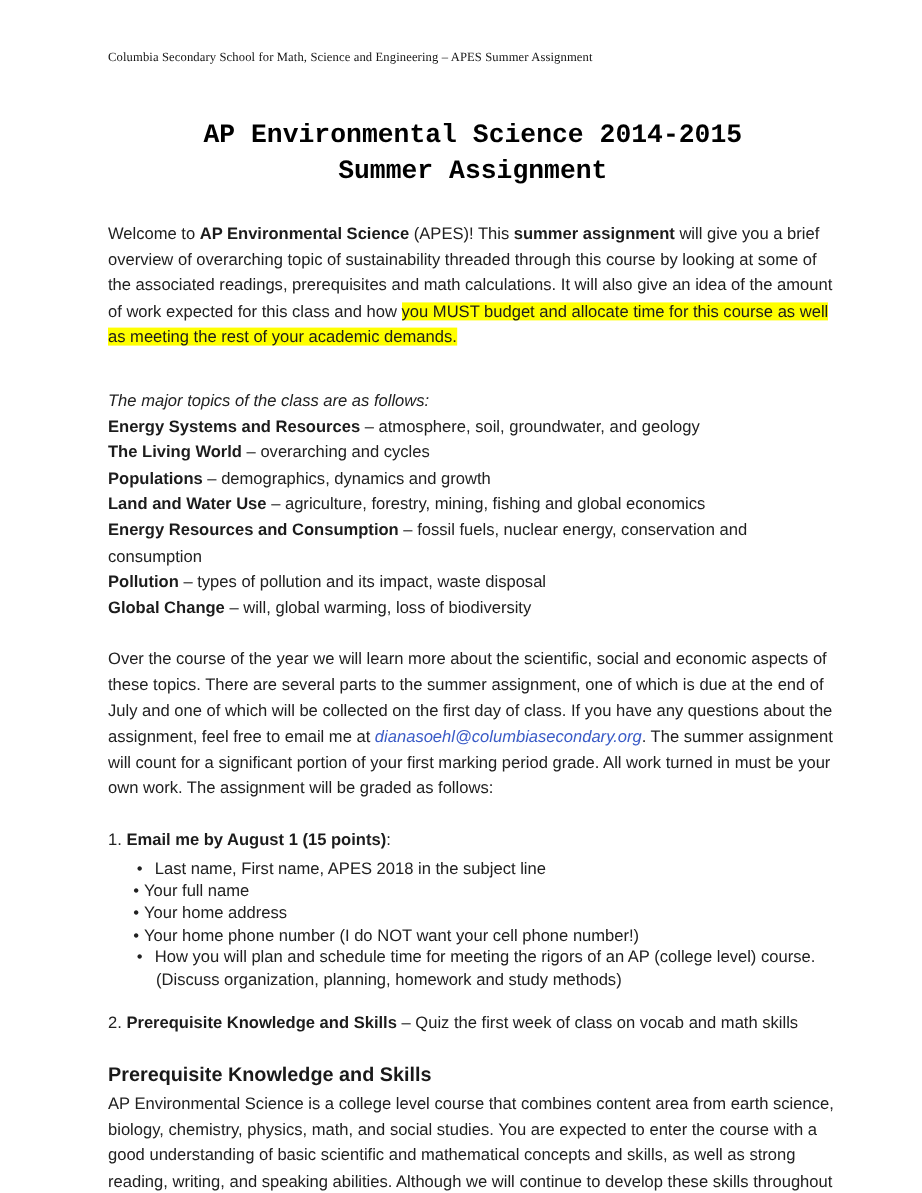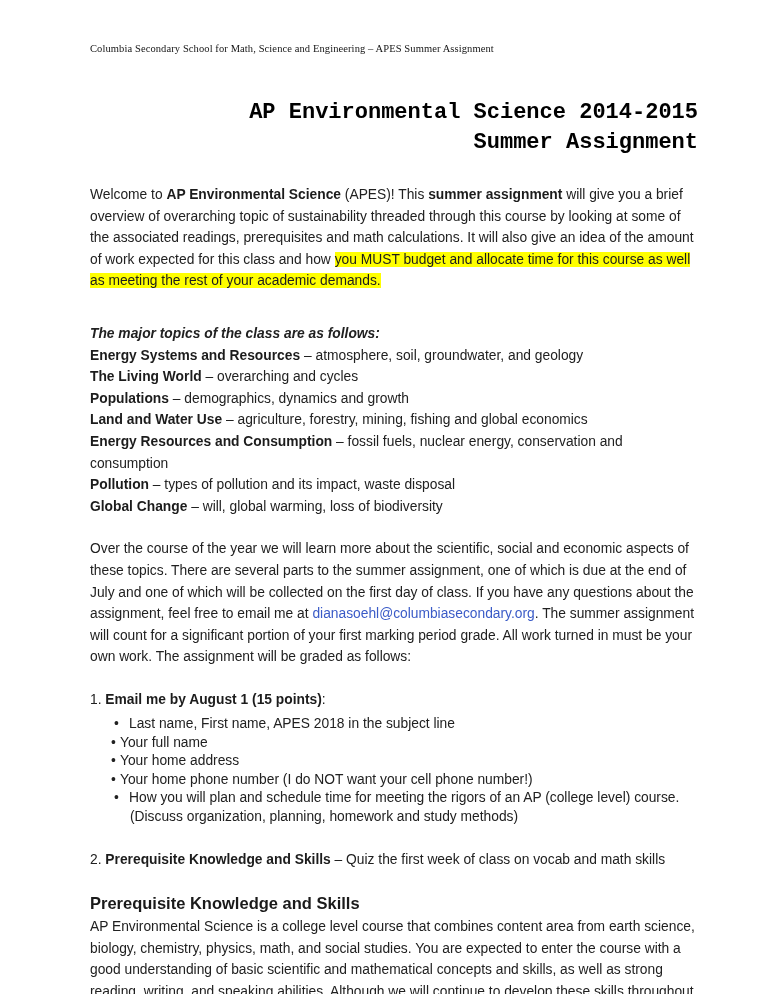--- a/index.html
+++ b/index.html
@@ -10,41 +10,41 @@
   }
   .running-header {
     font-family:"Liberation Serif", serif;
     font-size:10.5px; line-height:13px; color:#141414; letter-spacing:0.1px;
   }
   .doc-title {
     margin:43px 0 0 0; text-align:center; color:#000;
     font-family:"Liberation Mono","DejaVu Sans Mono",monospace;
     font-weight:bold; font-size:22px; line-height:30px;
   }
-  .title-line { display:block;text-align:right; }
+  .title-line { display:block; }
   .content { margin-top:26px; color:#212121; font-size:13.8px; line-height:21.6px; }
   .par { margin:0 0 5px 0; }
   .gap-before { margin-top:21px; }
   b { color:#1c1c1c; }
   .hl { background:#ffff00; color:#1c1c1c; }
-  .topic-heading { font-weight:bold; font-style:italic;margin-top:31px; }
-  .email-link { color:#3a5bc7; text-decoration:none; cursor:pointer; }
+  .topic-heading { font-weight:normal; font-style:italic;margin-top:31px; }
+  .email-link { color:#3a5bc7; text-decoration:none; cursor:pointer;font-style:italic; }
   .bullets { line-height:18.5px; }
   .b-row { display:flex; }
   .bullet { flex:none; text-align:left; }
   .b-wide { padding-left:24px; }
   .b-wide .bullet { width:15px; }
   .b-tight { padding-left:21px; }
   .b-tight .bullet { width:9px; }
   .b-note { padding-left:40px; }
   .section-heading {
     font-weight:bold; font-size:16.5px; line-height:22px; color:#1a1a1a;
     margin:21px 0 2px 0;
   }
-  .task2 { margin-top:23px; }
+  .task2 { margin-top:16px; }
 </style>
 </head>
 <body>
 
 <div class="page">
 
   <div class="running-header">Columbia Secondary School for Math, Science and Engineering – APES Summer Assignment</div>
 
   <h1 class="doc-title">
       <span class="title-line">AP Environmental Science 2014-2015</span>

